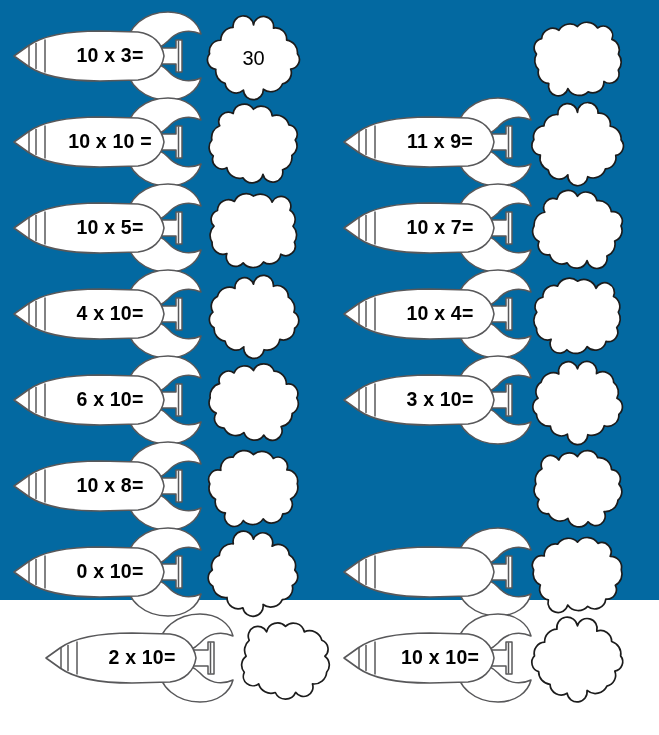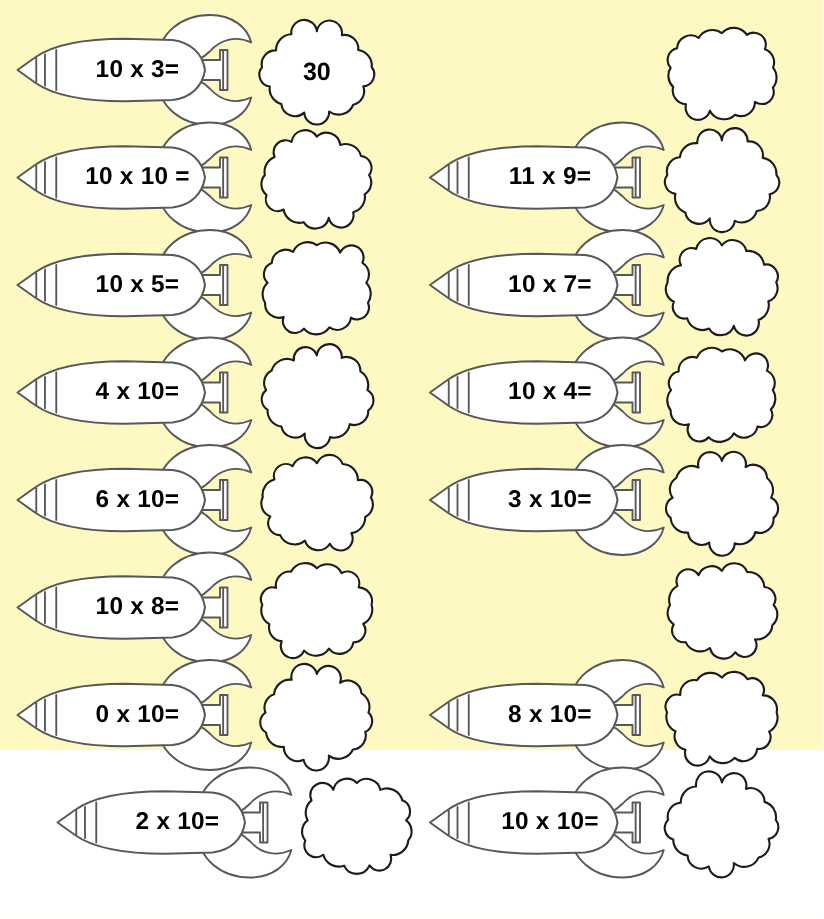--- a/index.html
+++ b/index.html
@@ -12,21 +12,21 @@
     width: 659px;
     height: 735px;
     overflow: hidden;
     font-family: "Liberation Sans", sans-serif;
     position: relative;
   }
   #worksheet {
     position: relative;
     width: 659px;
     height: 600px;
-    background: #fef9c3;
+    background: #0369a1;
   }
   .problem-cell {
     position: absolute;
     width: 330px;
     height: 92px;
   }
   .rocket-wrap {
     position: absolute;
     left: 8px;
     top: 0;
@@ -97,21 +97,21 @@
   }
   .answer-text {
     position: absolute;
     left: 0;
     top: 50%;
     transform: translateY(-50%);
     width: 100%;
     text-align: center;
     font-family: "Liberation Sans", sans-serif;
     font-size: 20px;
-    font-weight: bold;
+    font-weight: normal;
     color: #000000;
     line-height: 1;
   }
 </style>
 </head>
 <body>
 
 <div id="worksheet">
     <div class="problem-cell col-left" style="left: 0px; top: 10px;">
       <div class="rocket-wrap">
@@ -516,21 +516,20 @@
 
     <path class="rocket-outline" d="M6 46 L20 36 C34 26, 58 21, 92 21 L130 22
              C145 24, 154 33, 156 46
              C154 59, 145 68, 130 70 L92 71
              C58 71, 34 66, 20 56 Z"></path>
 
     <line class="rocket-line" x1="21" y1="36.5" x2="21" y2="55.5"></line>
     <line class="rocket-line" x1="28" y1="33.5" x2="28" y2="58.5"></line>
     <line class="rocket-line" x1="37" y1="30" x2="37" y2="62"></line>
   </svg>
-        <div class="equation-text">8 x 10=</div>
       </div>
       <div class="cloud-wrap">
   <svg class="cloud-svg" viewBox="0 0 95 76" xmlns="http://www.w3.org/2000/svg">
     <path class="cloud-outline" d="M 47.50 6.10 A 12.70 12.70 0 0 1 67.97 7.35 A 9.50 9.50 0 0 1 80.17 20.28 A 11.10 11.10 0 0 1 91.30 33.82 A 12.70 12.70 0 0 1 85.34 49.27 A 9.50 9.50 0 0 1 75.78 63.08 A 11.10 11.10 0 0 1 57.64 70.32 A 12.70 12.70 0 0 1 37.76 69.05 A 9.50 9.50 0 0 1 18.33 63.87 A 11.10 11.10 0 0 1 10.38 49.06 A 12.70 12.70 0 0 1 3.65 33.82 A 9.50 9.50 0 0 1 14.27 19.98 A 11.10 11.10 0 0 1 27.63 8.25 A 12.70 12.70 0 0 1 47.50 6.10 Z"></path>
   </svg>
         <div class="answer-text"></div>
       </div>
     </div>
     <div class="problem-cell col-right" style="left: 330px; top: 612px;">
       <div class="rocket-wrap">

